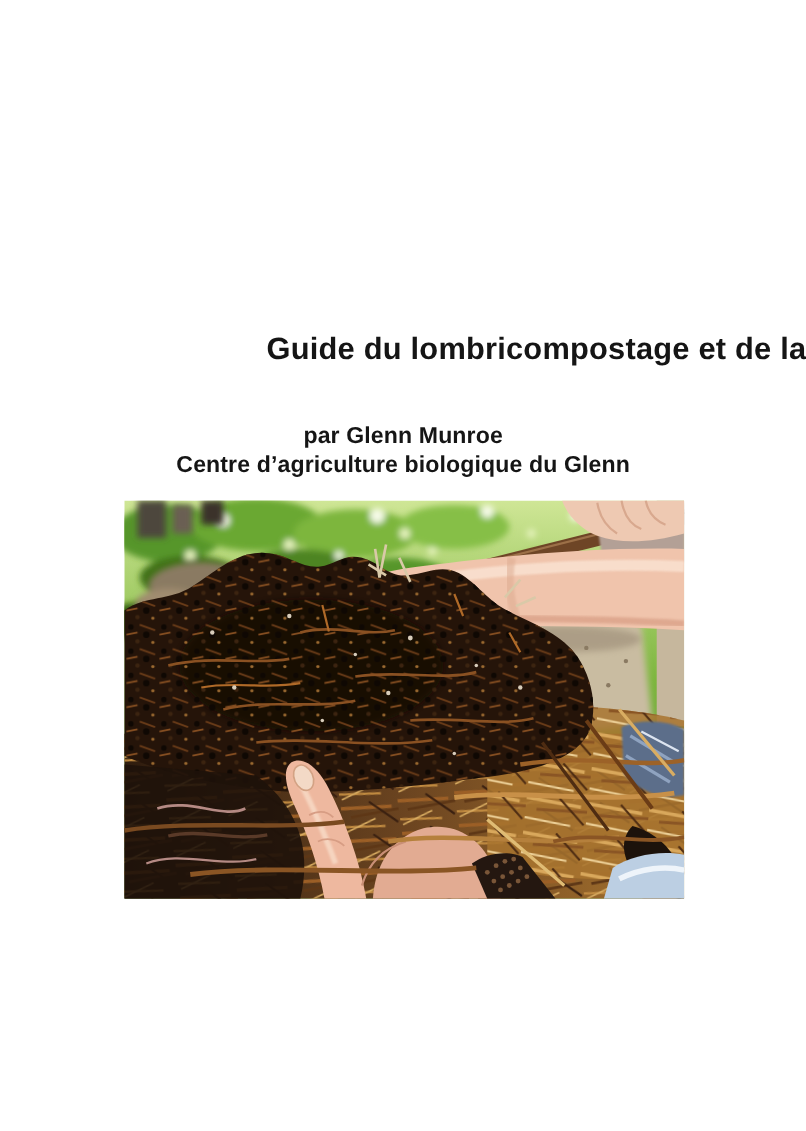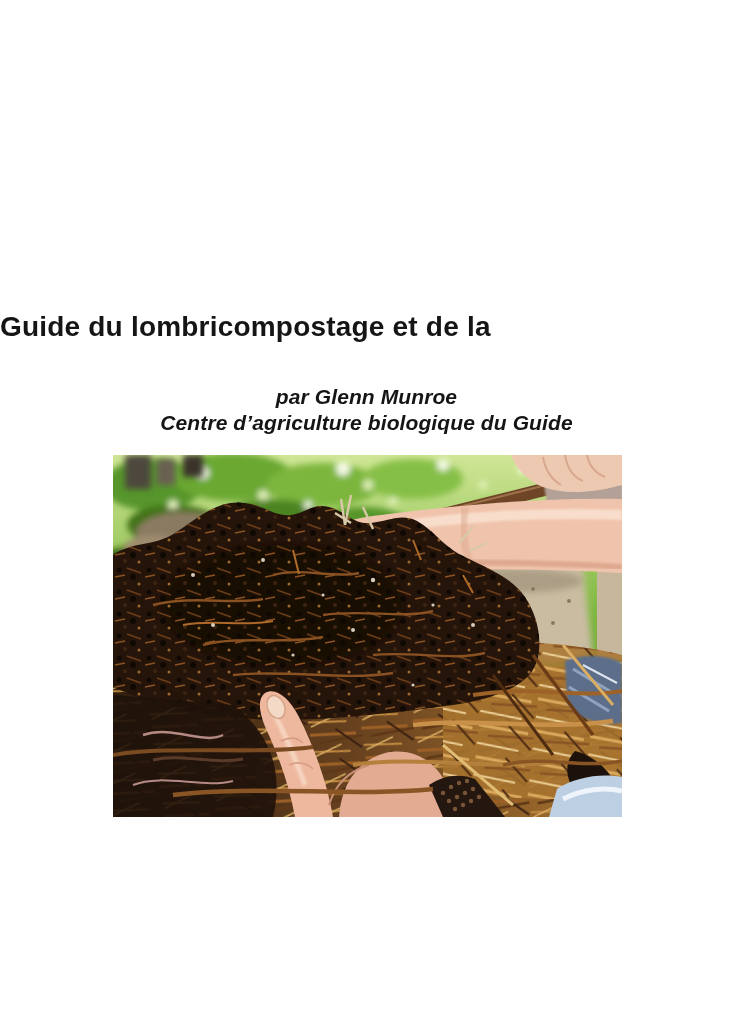--- a/index.html
+++ b/index.html
@@ -12,42 +12,41 @@
     font-family: "Liberation Sans", sans-serif;
   }
   .page {
     position: relative;
     width: 733px;
     height: 1028px;
     background: #ffffff;
   }
   .title {
     position: absolute;
-    top: 310px;
+    top: 300px;
     left: 0;
     width: 733px;
     margin: 0;
-    text-align: left;
+    text-align: right;
     font-size: 28px;
     line-height: 33px;
     font-weight: bold;
     letter-spacing: 0.2px;
   }
   .byline {
     position: absolute;
     top: 384px;
     left: 0;
     width: 733px;
     margin: 0;
     text-align: center;
     font-size: 21px;
     line-height: 26px;
     font-weight: bold;
     letter-spacing: 0.1px;
-    font-style: italic;
   }
   .photo {
     position: absolute;
     left: 113px;
     top: 455px;
     width: 509px;
     height: 362px;
     margin: 0;
     padding: 0;
   }
@@ -57,21 +56,21 @@
 <body style="background: rgb(255, 255, 255);">
 
 <div class="page">
 
   <h1 class="title" style="color: rgb(21, 21, 21);">
     <div>Guide du lombricompostage et de la</div>
   </h1>
 
   <h2 class="byline" style="color: rgb(21, 21, 21);">
     <div>par Glenn Munroe</div>
-    <div>Centre d’agriculture biologique du Guide</div>
+    <div>Centre d’agriculture biologique du Glenn</div>
   </h2>
 
   <figure class="photo">
     <svg width="509" height="362" viewBox="0 0 509 362" xmlns="http://www.w3.org/2000/svg">
       <defs>
         <linearGradient id="gFol" x1="0" y1="0" x2="0" y2="1">
           <stop offset="0" stop-color="#cfe696"></stop>
           <stop offset="0.45" stop-color="#7db63e"></stop>
           <stop offset="1" stop-color="#4e8424"></stop>
         </linearGradient>

